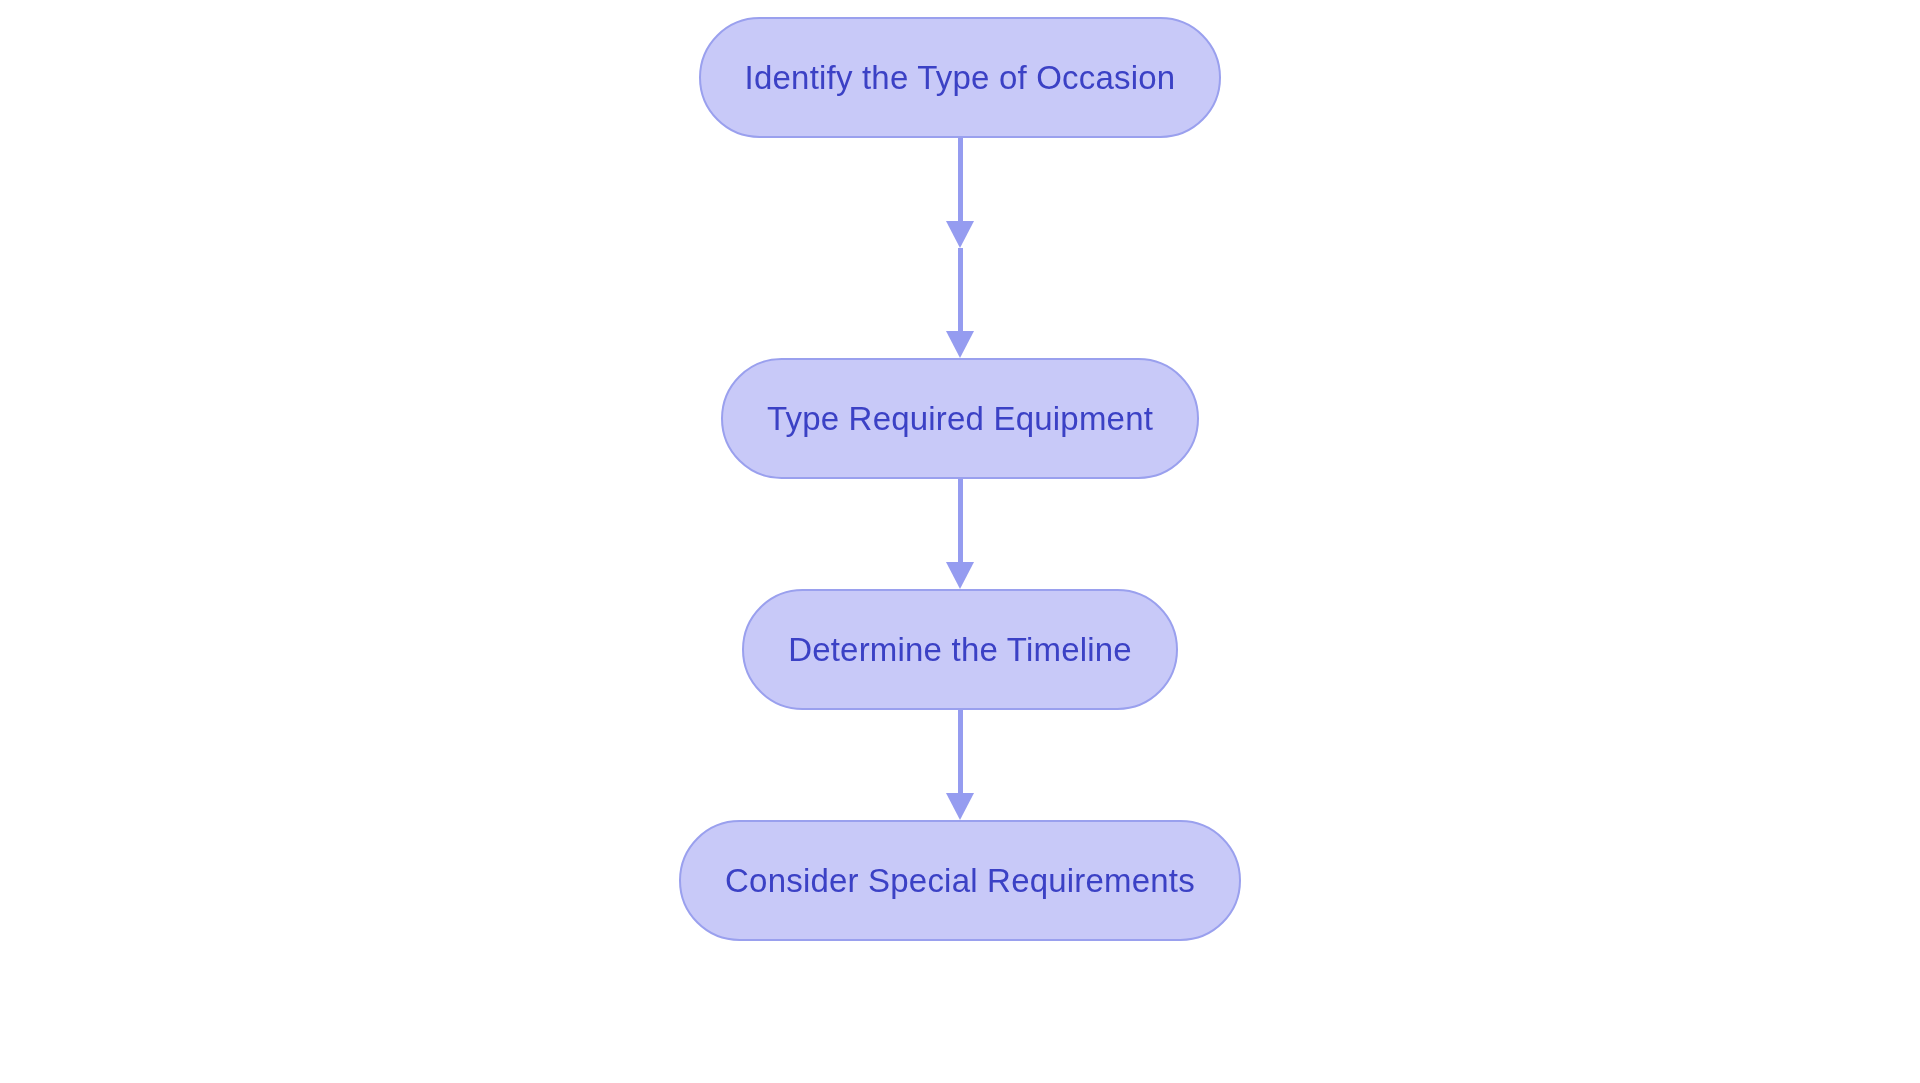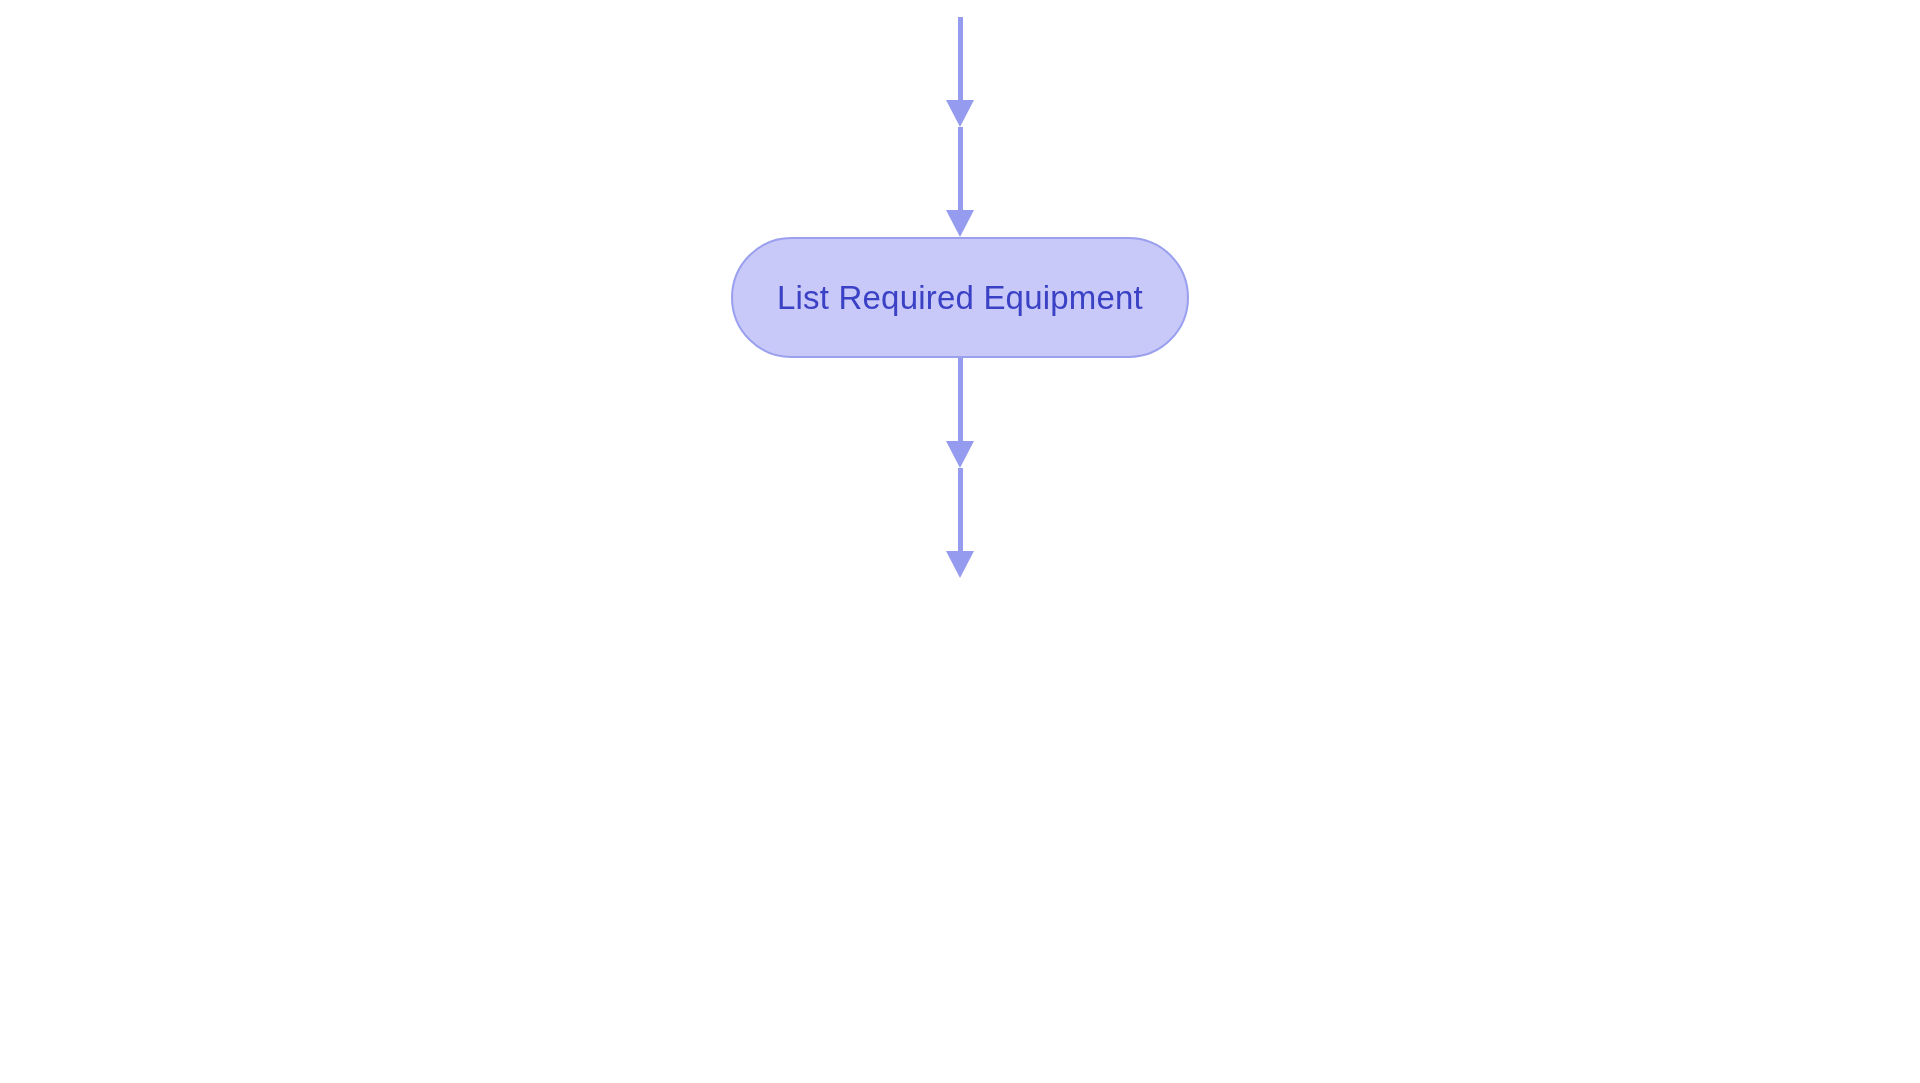--- a/index.html
+++ b/index.html
@@ -55,41 +55,50 @@
     border-left:14px solid transparent;
     border-right:14px solid transparent;
     border-top:27px solid var(--arrow);
   }
 </style>
 </head>
 <body>
 
 <div class="flow">
 
+  <div class="node">
+    <span>Identify the Type of Occasion</span>
+  </div>
 
   <div class="connector">
     <div class="line"></div>
     <div class="head"></div>
   </div>
 
 
   <div class="connector">
     <div class="line"></div>
     <div class="head"></div>
   </div>
 
   <div class="node">
-    <span>List Required Equipment</span>
+    <span>Type Required Equipment</span>
   </div>
 
   <div class="connector">
     <div class="line"></div>
     <div class="head"></div>
   </div>
 
+  <div class="node">
+    <span>Determine the Timeline</span>
+  </div>
 
   <div class="connector">
     <div class="line"></div>
     <div class="head"></div>
   </div>
 
+  <div class="node">
+    <span>Consider Special Requirements</span>
+  </div>
 
 </div>
 
 </body></html>

